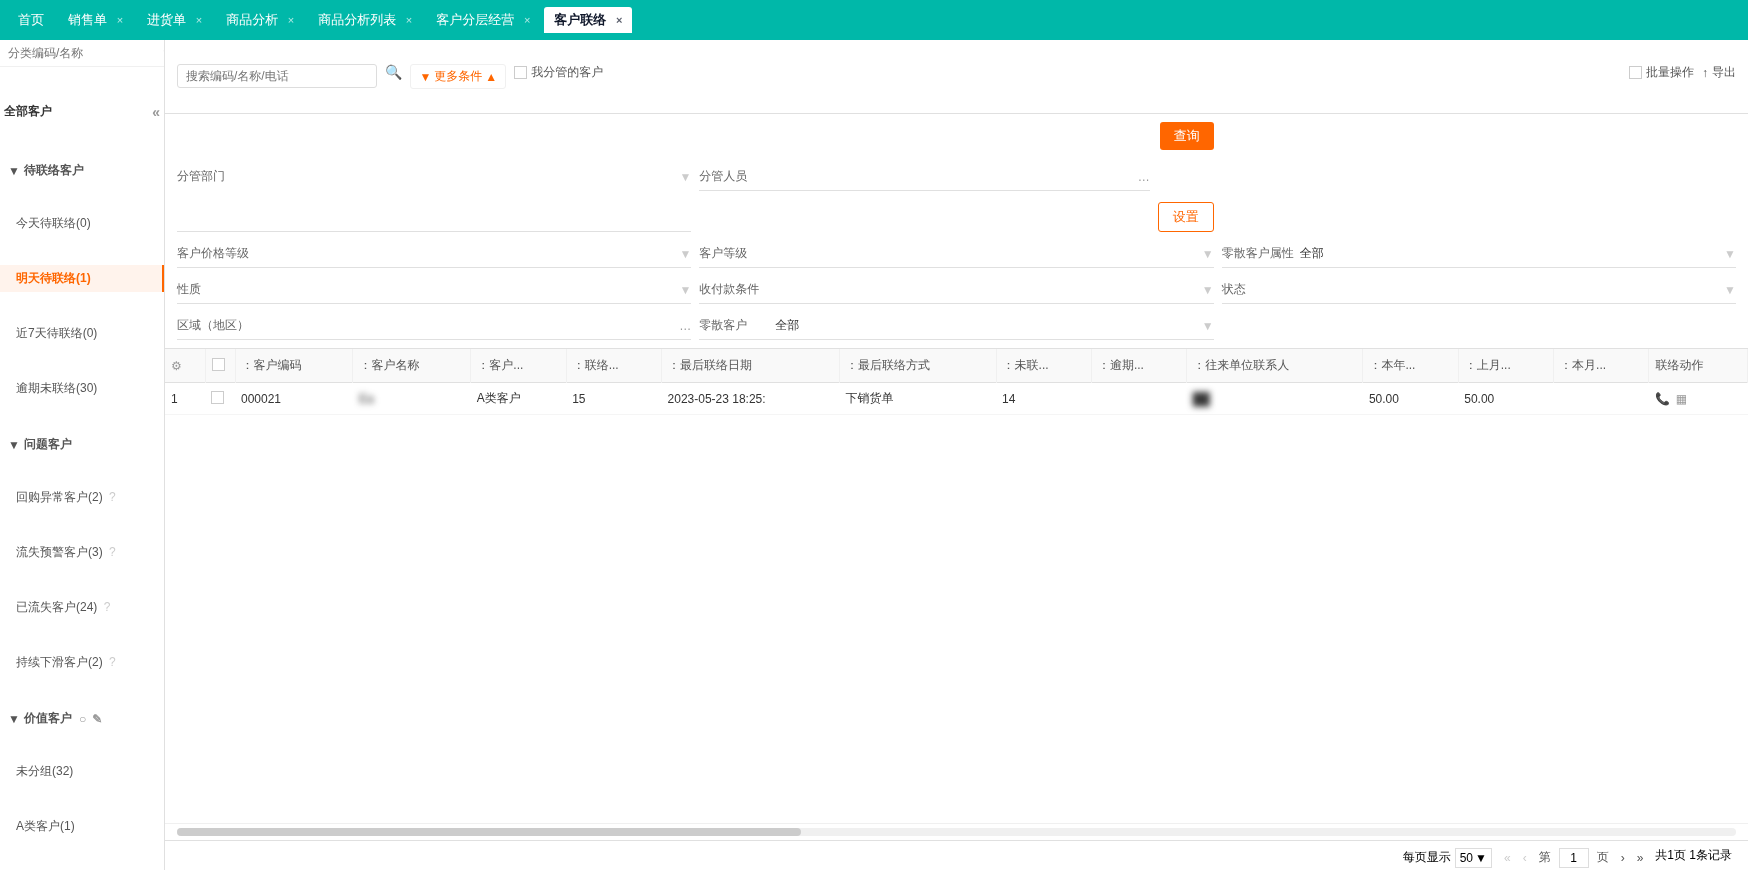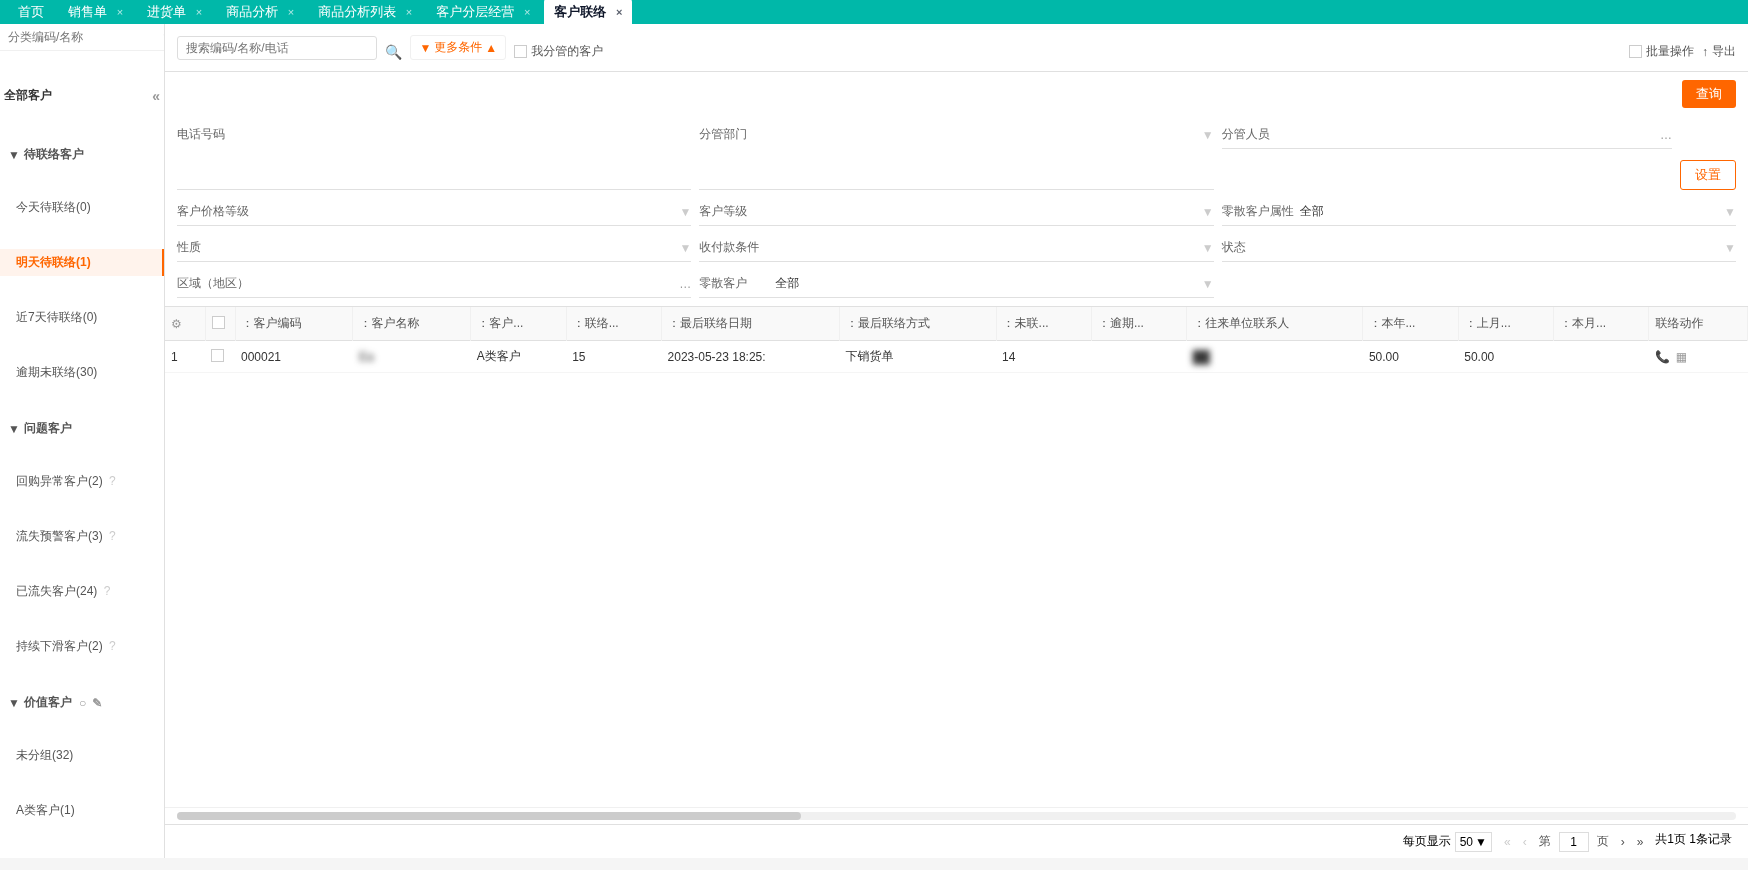--- a/index.html
+++ b/index.html
@@ -1,21 +1,21 @@
 <!DOCTYPE html>
 <html><head>
   <meta charset="utf-8">
   <style>
     * { box-sizing: border-box; margin: 0; padding: 0; font-family: 'Microsoft YaHei', Arial, sans-serif; font-size: 12px; }
     body { background: #f5f5f5; overflow: hidden; }
 
     
     .top-nav {
       background: #00b8a9;
-      height: 24px;
+      height: 40px;
       display: flex;
       align-items: center;
       padding: 0 8px;
       gap: 4px;
     }
     .nav-item {
       color: #fff;
       padding: 4px 10px;
       cursor: pointer;
       border-radius: 3px;
@@ -78,23 +78,23 @@
     .content-area {
       flex: 1;
       display: flex;
       flex-direction: column;
       overflow: hidden;
     }
 
     
     .filter-bar {
       background: #fff;
-      padding: 11px 12px;
-      display: flex;
-      align-items: flex-end;
+      padding: 24px 12px;
+      display: flex;
+      align-items: flex-start;
       gap: 8px;
       border-bottom: 1px solid #e0e0e0;
     }
     .filter-bar input {
       border: 1px solid #ddd;
       padding: 4px 8px;
       border-radius: 3px;
       outline: none;
       font-size: 12px;
       color: #999;
@@ -347,24 +347,20 @@
       </div>
       <div class="export-btn">
         <span>↑</span>
         <span>导出</span>
       </div>
     </div>
 
     <div class="advanced-filter">
 
       <div class="filter-row">
-        <div class="filter-field">
-          <span class="filter-label">电话号码</span>
-          <span class="filter-value"></span>
-        </div>
         <div class="filter-field">
           <span class="filter-label">分管部门</span>
           <span class="filter-value"></span>
           <span class="filter-arrow">▼</span>
         </div>
         <div style="display:flex;align-items:center;gap:8px;">
           <div class="filter-field" style="flex:1;">
             <span class="filter-label">分管人员</span>
             <span class="filter-value"></span>
             <span class="filter-dots">…</span>

